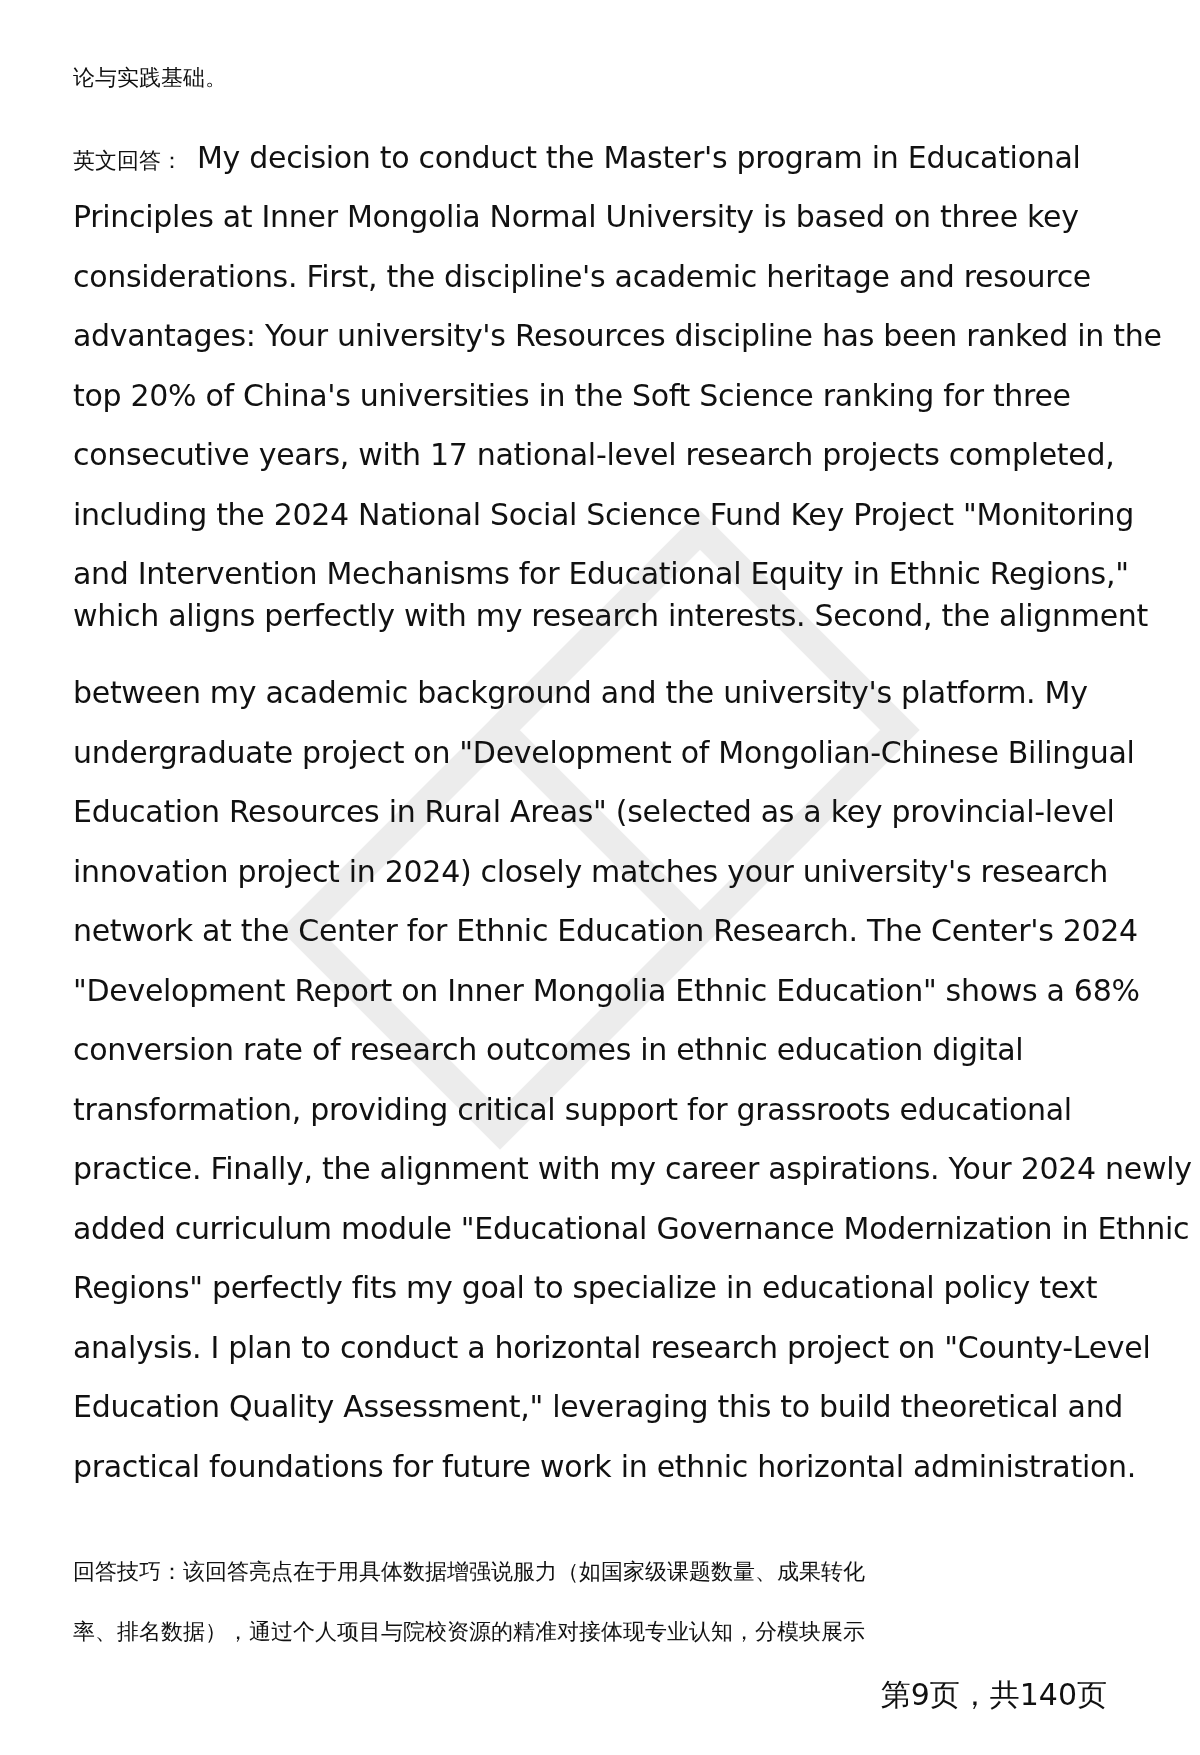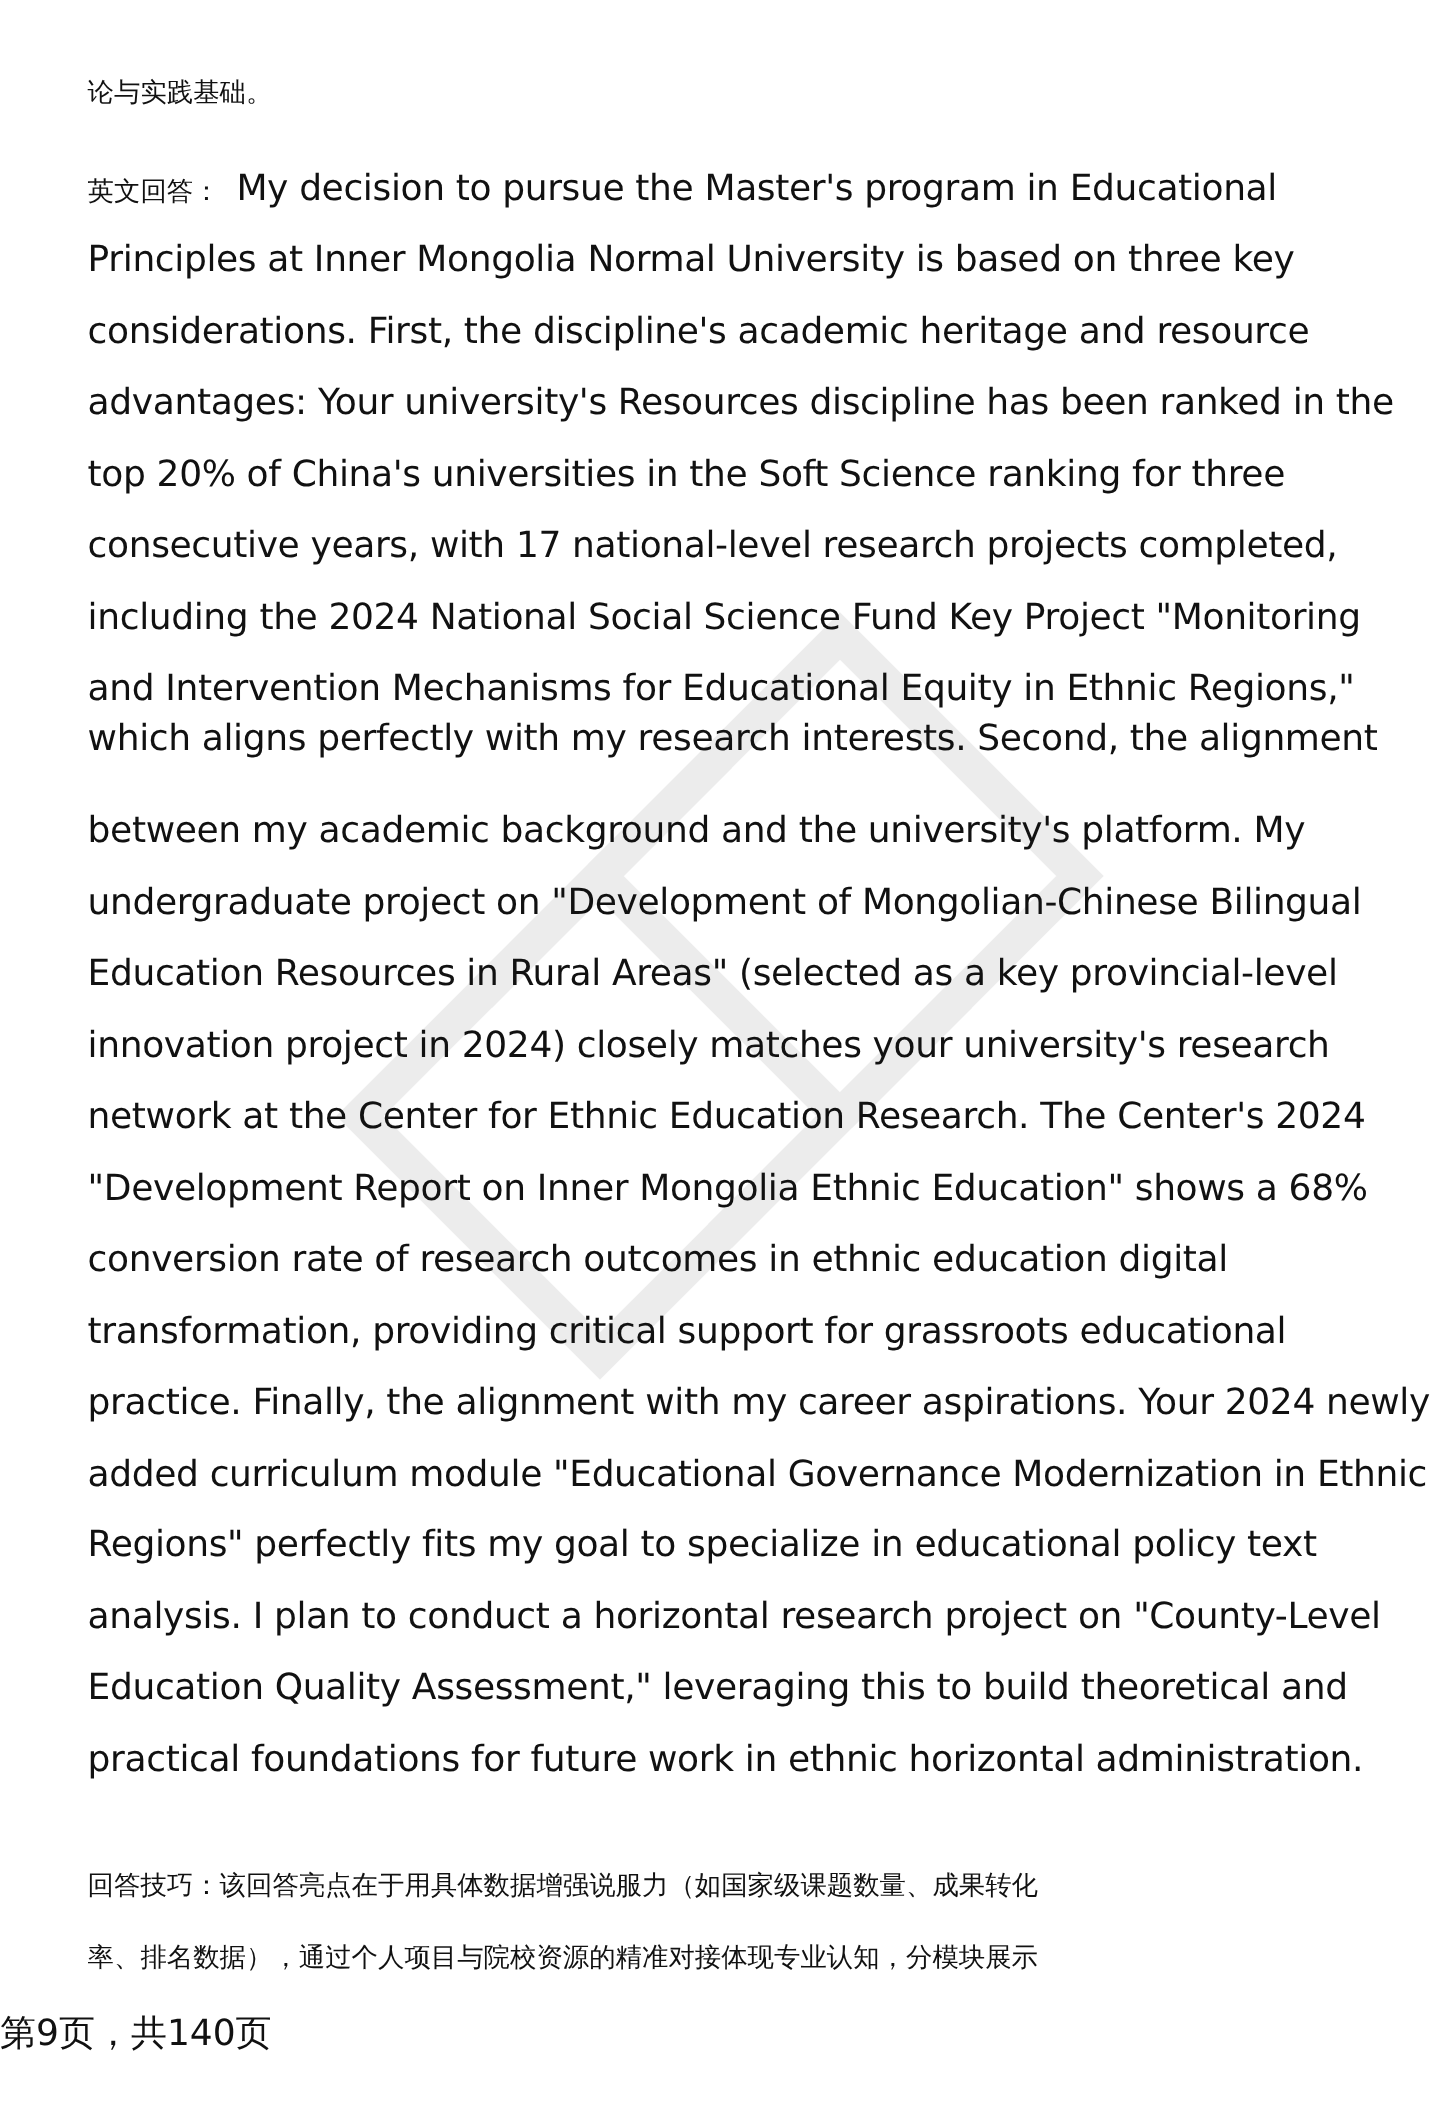--- a/index.html
+++ b/index.html
@@ -4,42 +4,42 @@
 <style>
   html, body { margin: 0; padding: 0; background: #ffffff; }
   body { width: 1200px; height: 1755px; position: relative; overflow: hidden;
          font-family: "DejaVu Sans", "Liberation Sans", sans-serif; color: #111111; }
   .page { position: absolute; left: 0; top: 0; width: 1200px; height: 1755px; }
   .watermark { position: absolute; left: 200px; top: 430px; width: 800px; height: 800px;
                opacity: 0.07; pointer-events: none; }
   .line { position: absolute; left: 73px; font-size: 30px; line-height: 40px; white-space: nowrap;
           letter-spacing: -0.3px; }
   .cn { font-size: 22px; letter-spacing: 0px; }
-  .footer { position: absolute; left: 0; width: 1107px; top: 1680px; text-align: left;
+  .footer { position: absolute; left: 0; width: 1107px; top: 1680px; text-align: right;
             font-size: 30px; line-height: 40px; }
 </style>
 </head>
 <body>
 
 <div class="page">
 
   <svg class="watermark" viewBox="0 0 800 800">
     <g fill="none" stroke="#000" stroke-width="28">
       <path d="M100 500 L300 300 L500 500 L300 700 Z"></path>
       <path d="M300 300 L500 100 L700 300 L500 500"></path>
       <path d="M200 400 L400 200"></path>
       <path d="M400 600 L600 400"></path>
     </g>
   </svg>
 
   <div class="line cn" style="top:58px">论与实践基础。</div>
 
   <div>
     <div class="line" style="top:138px">
-      <span class="cn">英文回答：</span><span style="display:inline-block;width:14px"></span><span>My decision to pursue the Master's program in Educational</span>
+      <span class="cn">英文回答：</span><span style="display:inline-block;width:14px"></span><span>My decision to conduct the Master's program in Educational</span>
     </div>
     <div class="line" style="top:197px">Principles at Inner Mongolia Normal University is based on three key</div>
     <div class="line" style="top:257px">considerations. First, the discipline's academic heritage and resource</div>
     <div class="line" style="top:316px">advantages: Your university's Resources discipline has been ranked in the</div>
     <div class="line" style="top:376px">top 20% of China's universities in the Soft Science ranking for three</div>
     <div class="line" style="top:435px">consecutive years, with 17 national-level research projects completed,</div>
     <div class="line" style="top:495px">including the 2024 National Social Science Fund Key Project "Monitoring</div>
     <div class="line" style="top:554px">and Intervention Mechanisms for Educational Equity in Ethnic Regions,"</div>
     <div class="line" style="top:596px">which aligns perfectly with my research interests. Second, the alignment</div>
     <div class="line" style="top:673px">between my academic background and the university's platform. My</div>

